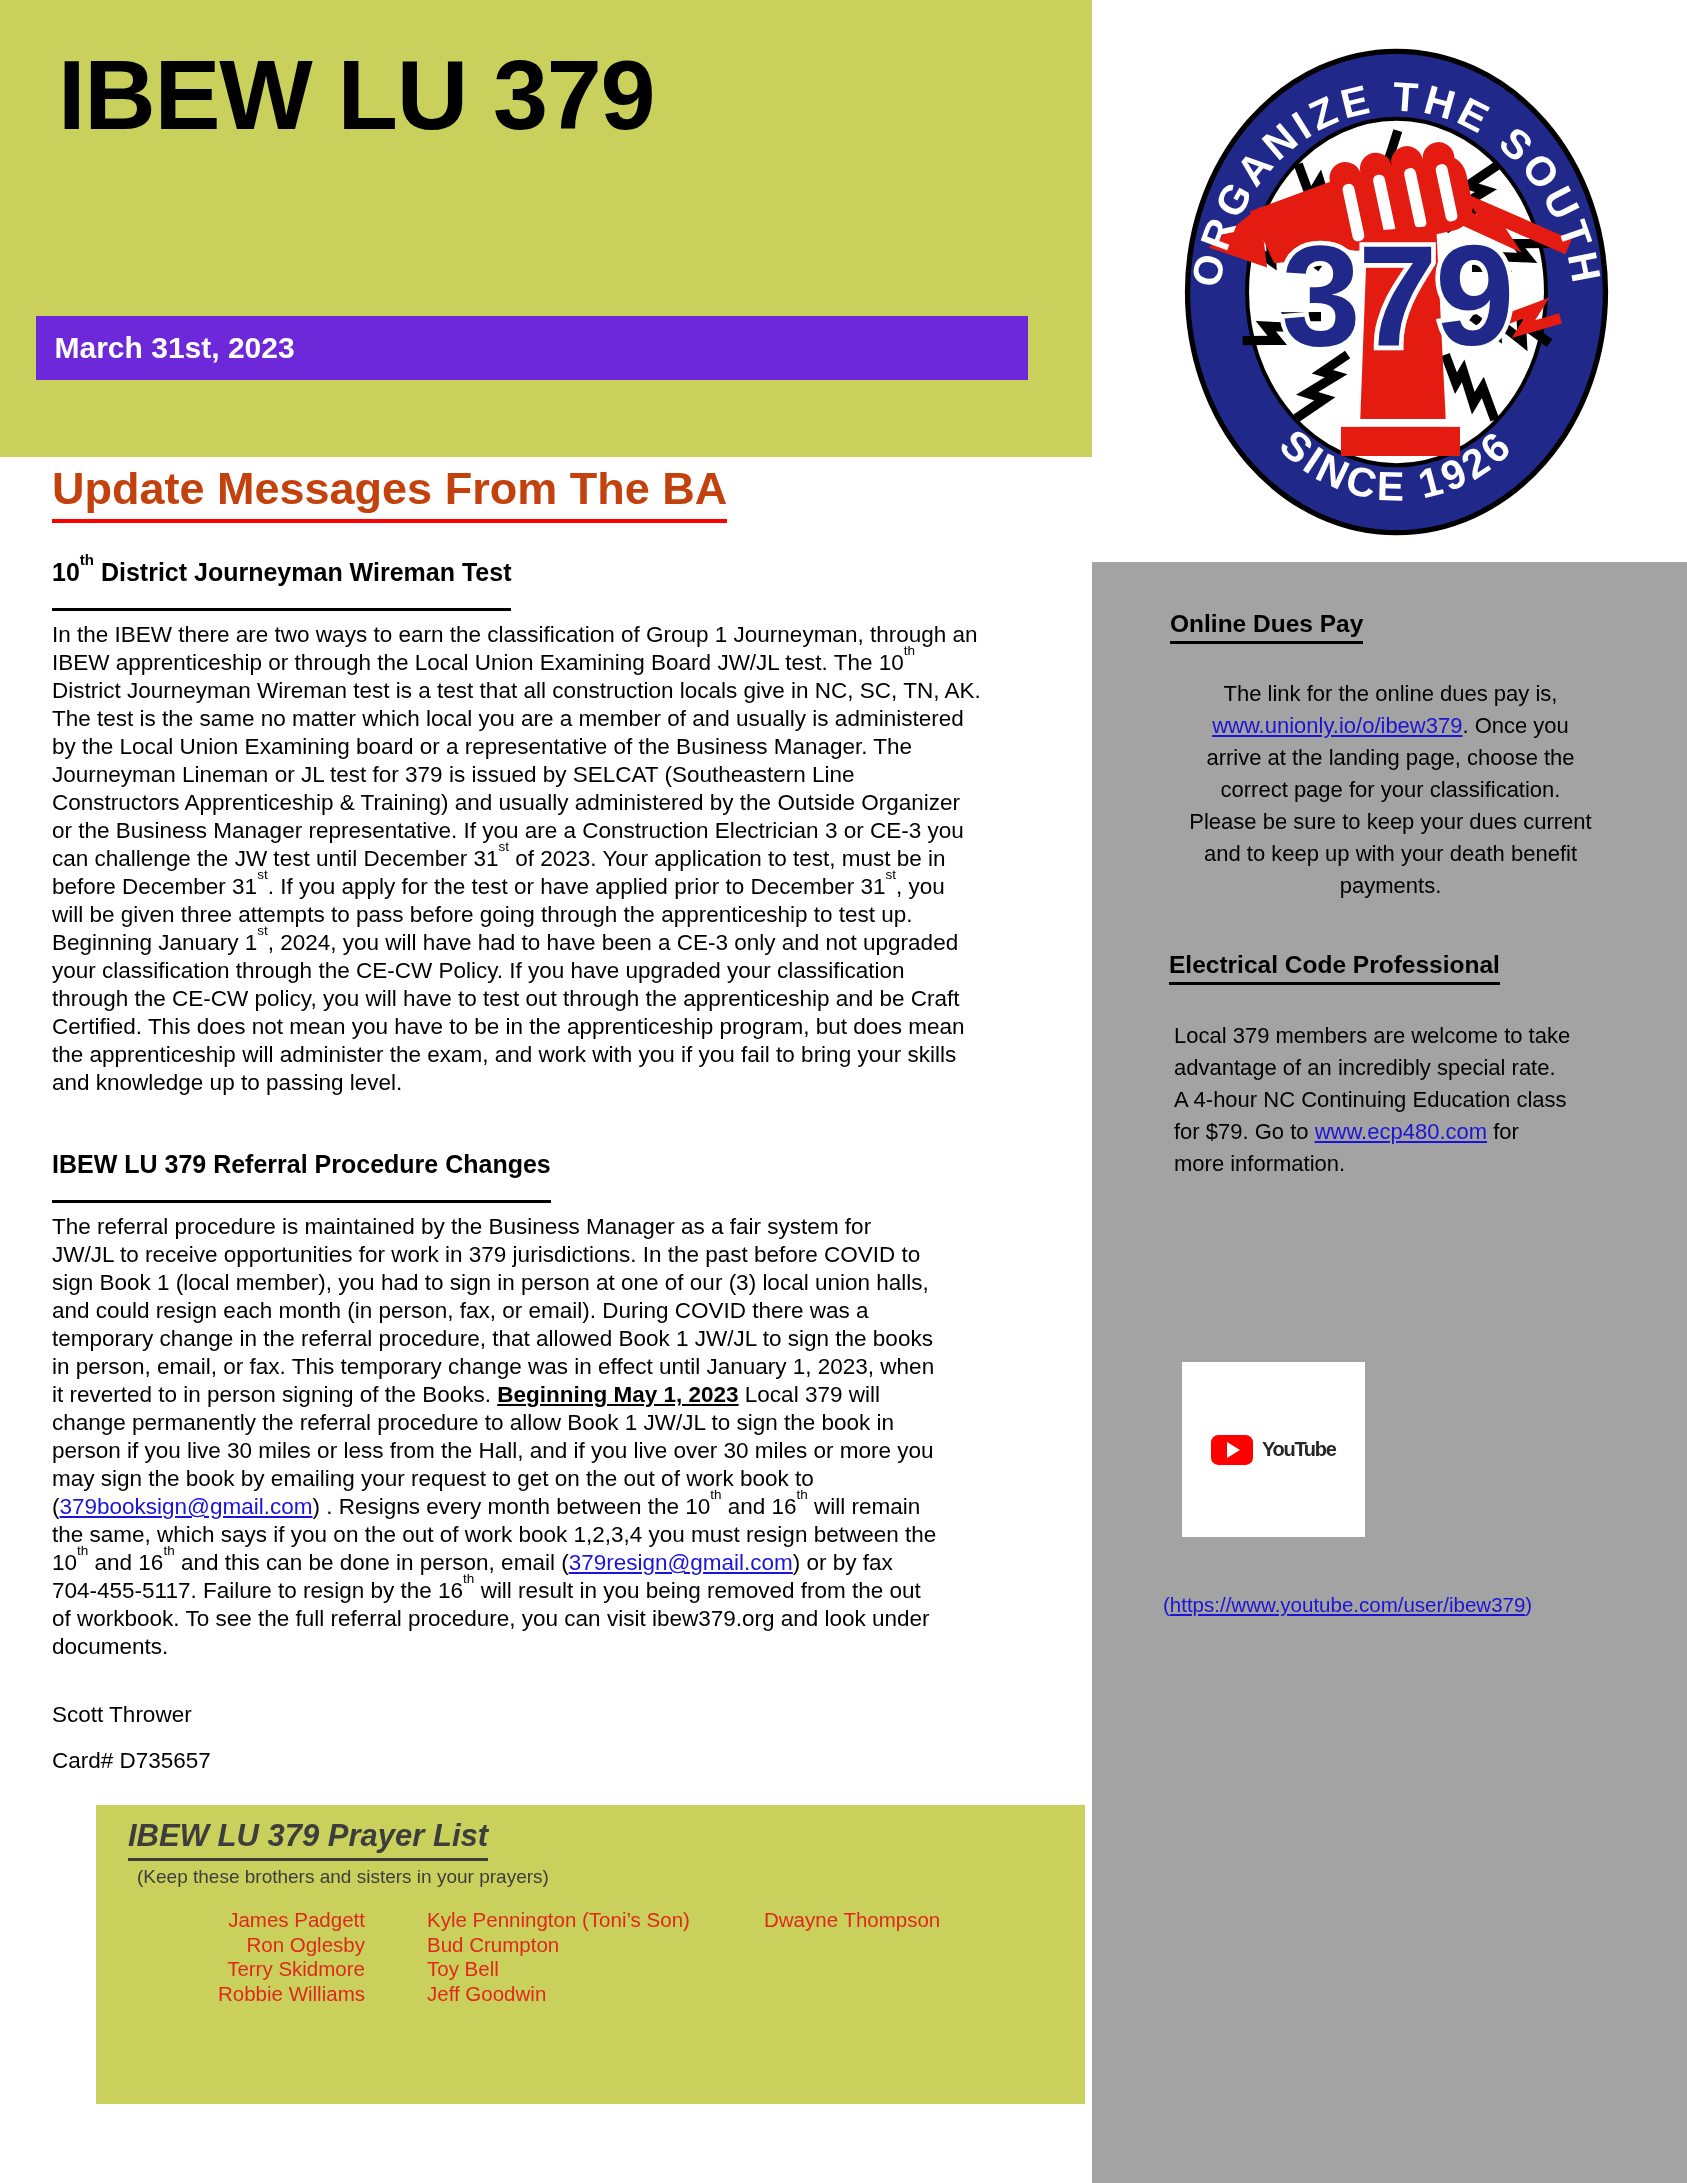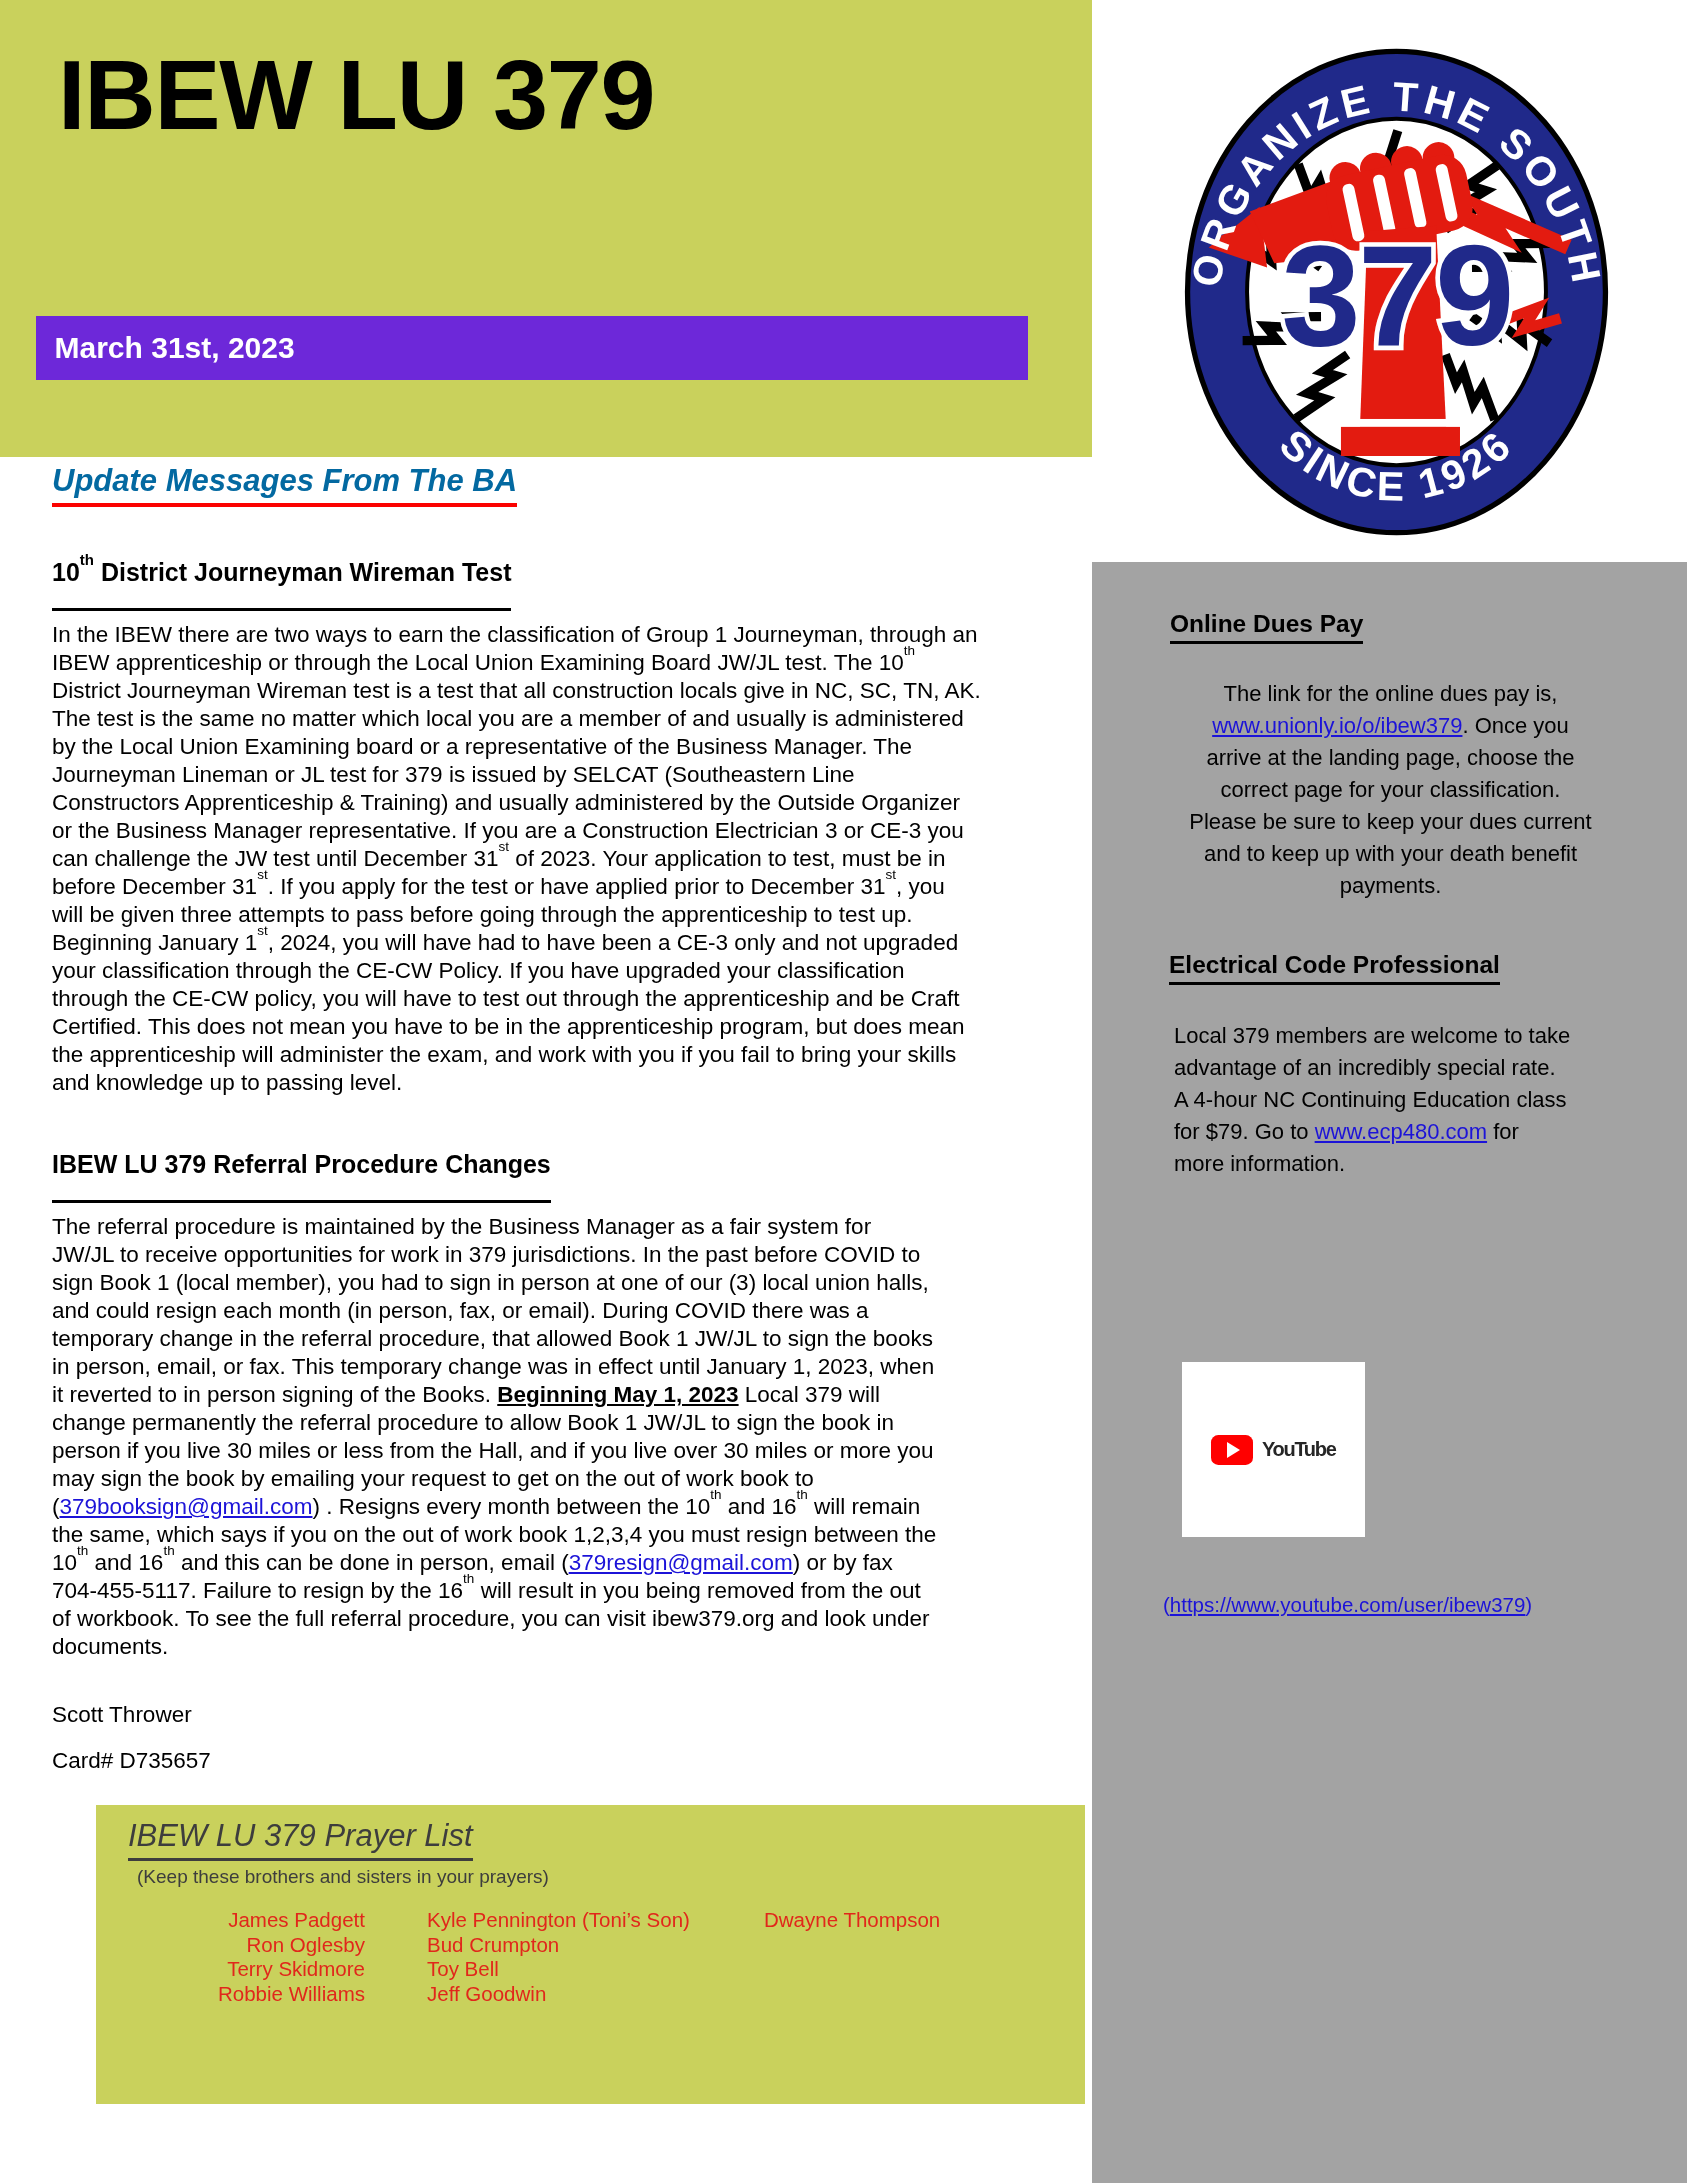--- a/index.html
+++ b/index.html
@@ -12,21 +12,21 @@
   
   .green-header { left:0; top:0; width:1092px; height:457px; background:#c9d15c; }
   .masthead-title { left:58px; top:30px; font-size:99px; line-height:130px; font-weight:bold; color:#000; letter-spacing:-1.3px; white-space:pre; }
   .date-banner { left:36px; top:316px; width:992px; height:64px; background:#6d28d9; display:flex; align-items:center; }
   .date-banner span { color:#fff; font-weight:bold; font-size:30px; padding-left:18.5px; }
 
   
   .logo-wrap { left:1182px; top:46px; width:429px; height:492px; }
 
   
-  .red-heading { left:52px; top:463px; font-size:31px; font-weight:bold; color:#0369a1;font-style:italic; }
+  .red-heading { left:52px; top:463px; font-size:45px; font-weight:bold; color:#c2410c; }
   .red-heading .ul { border-bottom:4.6px solid #fb0200; padding-bottom:4px; display:inline-block; }
   .sec-heading { font-size:25px; font-weight:bold; color:#000; }
   .sec-heading .ul { border-bottom:3.3px solid #000; padding-bottom:21px; display:inline-block; }
   .sec1-heading { left:52px; top:558px; }
   .sec2-heading { left:52px; top:1150px; }
   .body-para { left:52px; width:1036px; font-size:22.5px; line-height:28px; color:#000; }
   .para1 { top:621px; }
   .para2 { top:1213px; }
   .sig { left:52px; font-size:22.5px; color:#000; }
   .sig1 { top:1702px; }
@@ -45,21 +45,21 @@
   .side-p1 { left:44px; top:116px; width:509px; text-align:center; }
   .side-p2 { left:82px; top:458px; width:467px; text-align:left; }
   .yt-box { position:absolute; left:90px; top:800px; width:183px; height:175px; background:#ffffff; display:flex; align-items:center; justify-content:center; gap:8.6px; }
   .yt-play { width:42px; height:30px; background:#ff0000; border-radius:7.3px; display:flex; align-items:center; justify-content:center; }
   .yt-play .tri { width:0; height:0; border-top:8px solid transparent; border-bottom:8px solid transparent; border-left:13.2px solid #ffffff; margin-left:2.6px; }
   .yt-word { font-size:20px; font-weight:bold; color:#262626; letter-spacing:-1.3px; }
   .yt-link { position:absolute; left:71px; top:1031px; width:463px; font-size:20.5px; color:#1c13d8; }
 
   
   .prayer-box { left:96px; top:1805px; width:989px; height:299px; background:#c9d15c; }
-  .prayer-title { position:absolute; left:32px; top:13.2px; font-size:31px; font-weight:normal; font-style:italic; color:#3d3d3d; }
+  .prayer-title { position:absolute; left:32px; top:13.2px; font-size:31px; font-weight:bold; font-style:italic; color:#3d3d3d; }
   .prayer-title .ul { border-bottom:3.3px solid #3d3d3d; padding-bottom:4px; display:inline-block; }
   .prayer-sub { position:absolute; left:41px; top:61px; font-size:19px; font-weight:normal; color:#3d3d3d; }
   .prayer-col { position:absolute; top:103px; font-size:20.5px; line-height:24.5px; color:#e1271b; }
   .pcol1 { left:122px;text-align:right; } .pcol2 { left:331px; } .pcol3 { left:668px; }
   .prayer-col div { white-space:nowrap; }
 </style>
 </head>
 <body>
 
 <div class="page">

